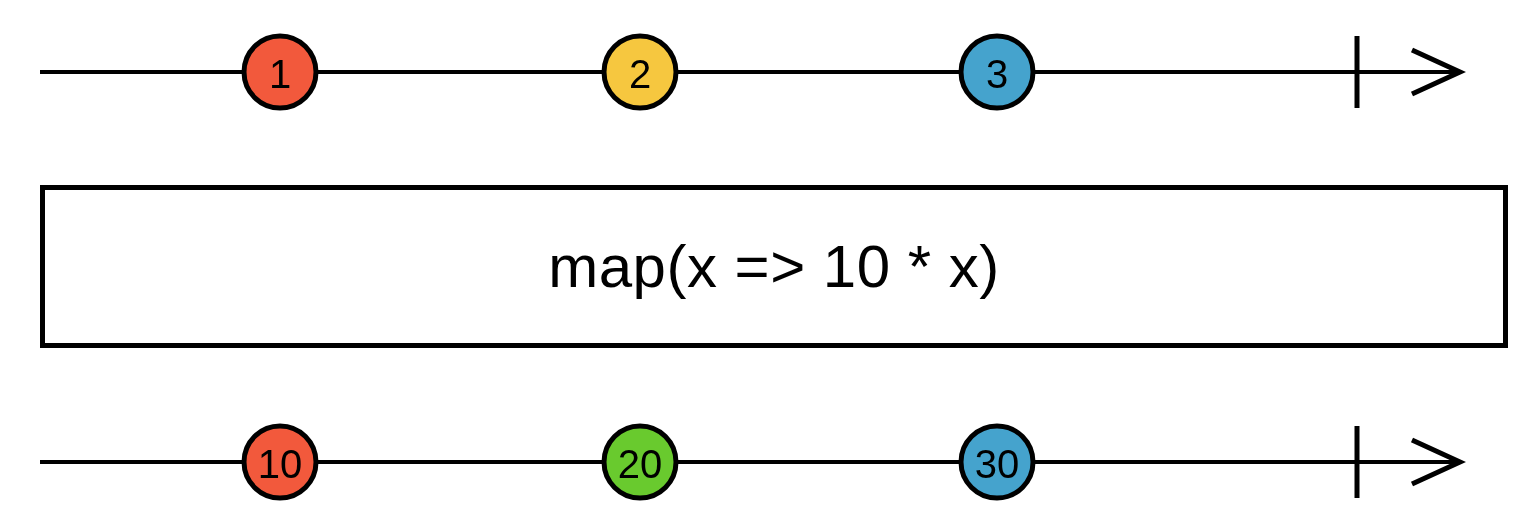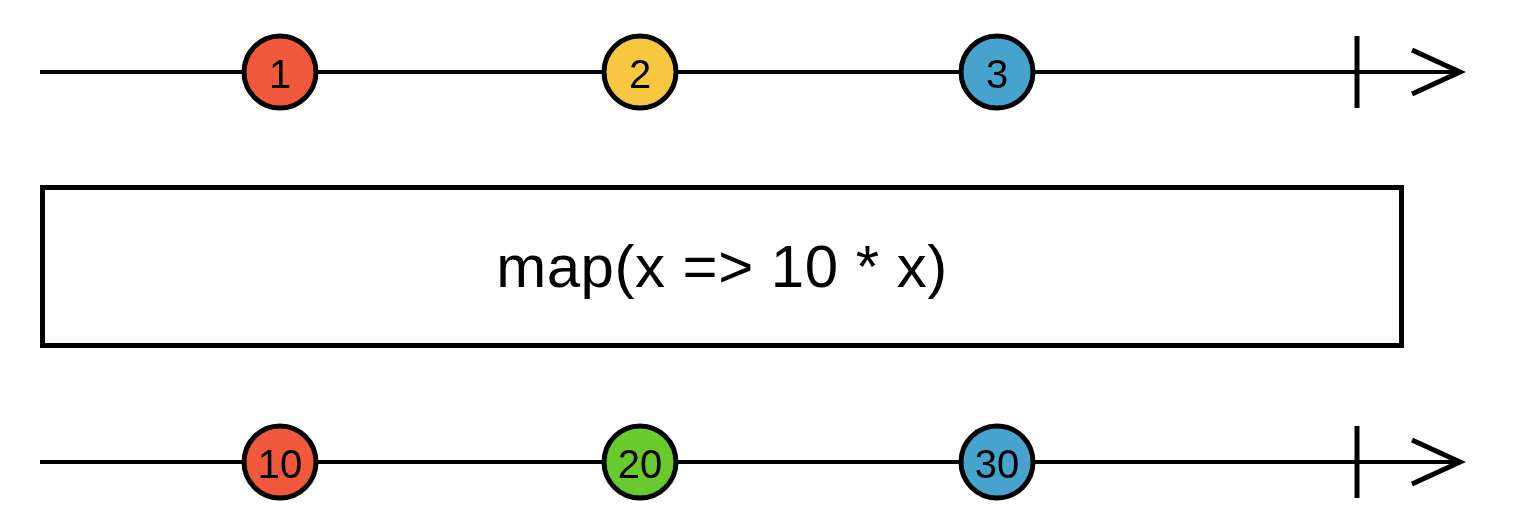--- a/index.html
+++ b/index.html
@@ -19,21 +19,21 @@
     position: absolute;
     left: 0;
     display: block;
   }
   .timeline-top { top: 0; }
   .timeline-bottom { top: 390px; }
   .operator-box {
     position: absolute;
     left: 40px;
     top: 185px;
-    width: 1364px;
+    width: 1468px;
     height: 163px;
     box-sizing: border-box;
     border: 5px solid #000000;
     background: #ffffff;
     display: flex;
     align-items: center;
     justify-content: center;
   }
   .operator-label {
     font-size: 60px;

